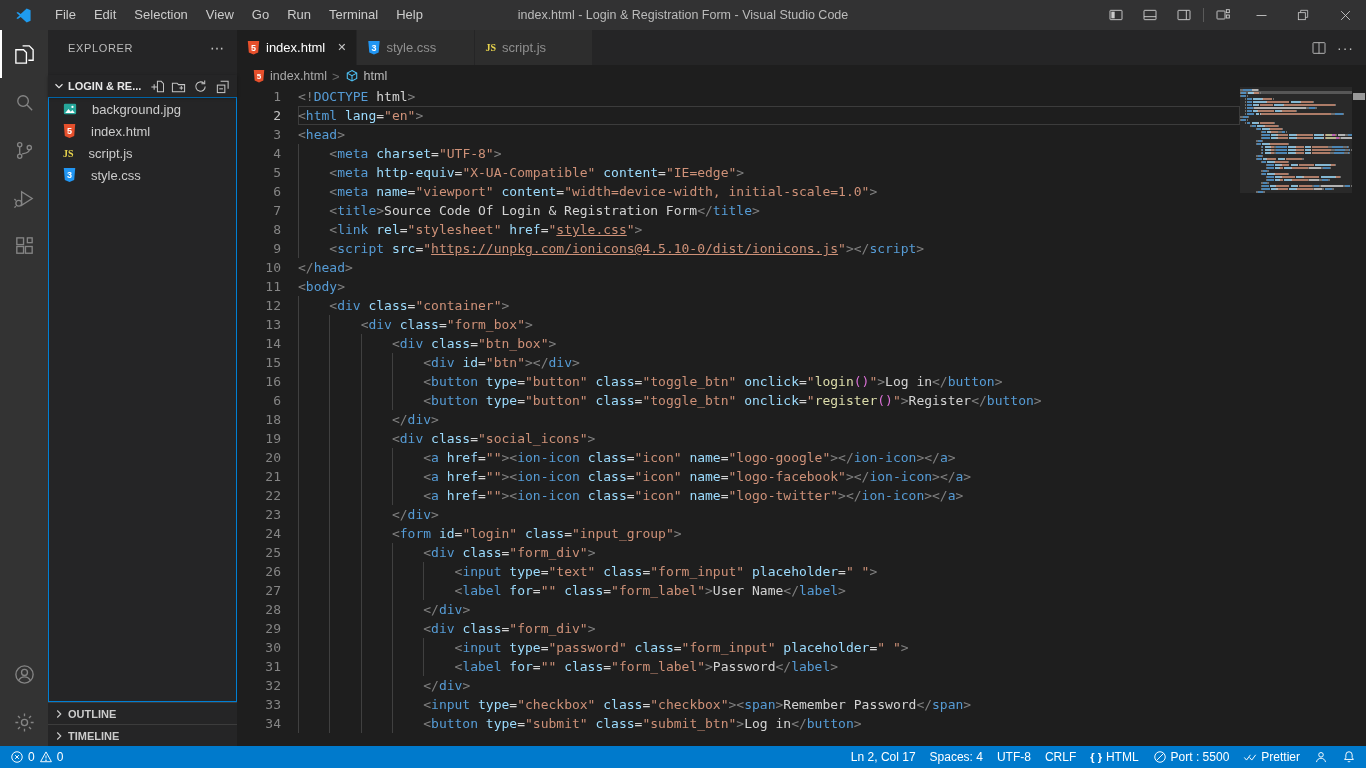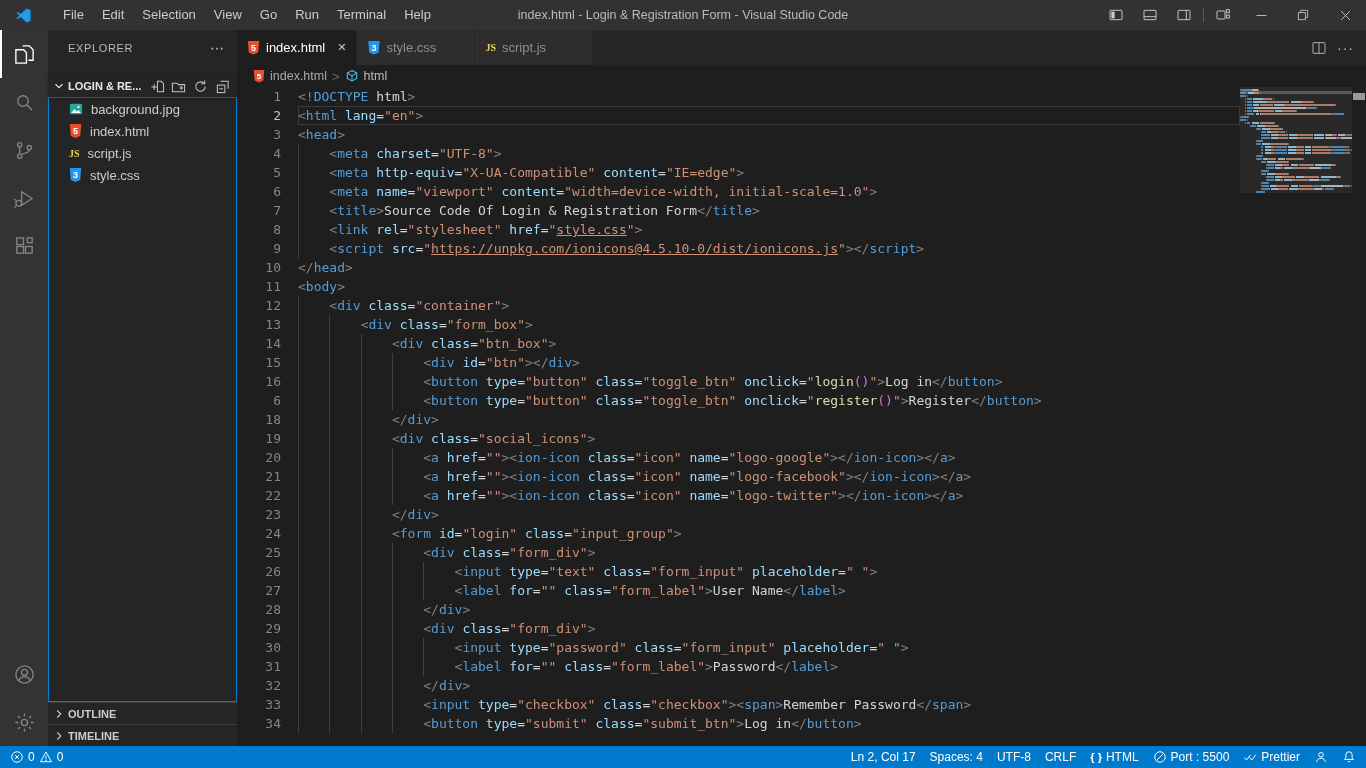--- a/index.html
+++ b/index.html
@@ -1,21 +1,21 @@
 <!DOCTYPE html>
 <html><head>
 <meta charset="utf-8">
 <style>
   * { margin:0; padding:0; box-sizing:border-box; }
   html,body { width:1366px; height:768px; overflow:hidden; background:#1e1e1e;
     font-family:"Liberation Sans", sans-serif; -webkit-font-smoothing:antialiased; }
   svg { display:block; }
 
   
-  .titlebar { height:30px; background:#323233; display:flex; align-items:center; position:relative; color:#cccccc; font-size:13px;gap:8px; }
+  .titlebar { height:30px; background:#323233; display:flex; align-items:center; position:relative; color:#cccccc; font-size:13px; }
   .tb-logo { width:46px; display:flex; justify-content:center; }
   .menubar { display:flex; align-items:center; }
   .menu-item { padding:0 9px; line-height:30px; cursor:default; }
   .tb-title { position:absolute; left:0; right:0; text-align:center; color:#bbbbbb; font-size:12.5px; pointer-events:none; }
   .tb-right { margin-left:auto; display:flex; align-items:center; height:100%; z-index:2; }
   .tb-ico { width:34px; height:30px; display:flex; align-items:center; justify-content:center; color:#cccccc; }
   .tb-sep { width:1px; height:14px; background:#5a5a5a; margin:0 2px; }
   .win-btn { width:42px; height:30px; display:flex; align-items:center; justify-content:center; color:#cccccc; }
 
   
@@ -31,21 +31,21 @@
   
   .sidebar { width:189px; background:#252526; display:flex; flex-direction:column; color:#cccccc; }
   .sb-title { height:35px; display:flex; align-items:center; padding:0 12px 0 20px; font-size:11px; color:#bbbbbb; letter-spacing:.06em; }
   .sb-title .more { margin-left:auto; color:#c5c5c5; letter-spacing:1px; font-size:14px; }
   .sb-section { height:22px; display:flex; align-items:center; padding:0 6px 0 4px; font-size:11px; font-weight:bold; color:#e7e7e7;
     box-shadow:0 1px 3px rgba(0,0,0,.35); position:relative; z-index:1;margin-top:10px; }
   .sb-section .lbl { margin:0 2px; white-space:nowrap; overflow:hidden; max-width:78px; }
   .sb-actions { margin-left:auto; display:flex; gap:4px; color:#c5c5c5; }
   .sb-actions .act { width:18px; height:18px; display:flex; align-items:center; justify-content:center; }
   .tree { flex:1; border:1px solid #007fd4; overflow:hidden; }
-  .file-row { height:22px; display:flex; align-items:center; padding-left:20px; font-size:13px; color:#cccccc; gap:8px; }
+  .file-row { height:22px; display:flex; align-items:center; padding-left:14px; font-size:13px; color:#cccccc; gap:15px; }
   .bottom-pane { height:22px; display:flex; align-items:center; border-top:1px solid #3c3c3c; font-size:11px; font-weight:bold; color:#cccccc; padding-left:4px; gap:2px; }
 
   
   .shield { width:13px; height:14px; display:flex; align-items:center; justify-content:center;
     clip-path:polygon(6% 0%, 94% 0%, 86% 85%, 50% 100%, 14% 85%); color:#fff; font-size:9px; font-weight:bold; flex:0 0 auto; }
   .shield.html { background:#e6502c; }
   .shield.css { background:#2196f3; }
   .js-badge { color:#e8d44d; font-weight:bold; font-size:10px; font-family:Liberation Serif, serif; flex:0 0 auto; }
 
   

